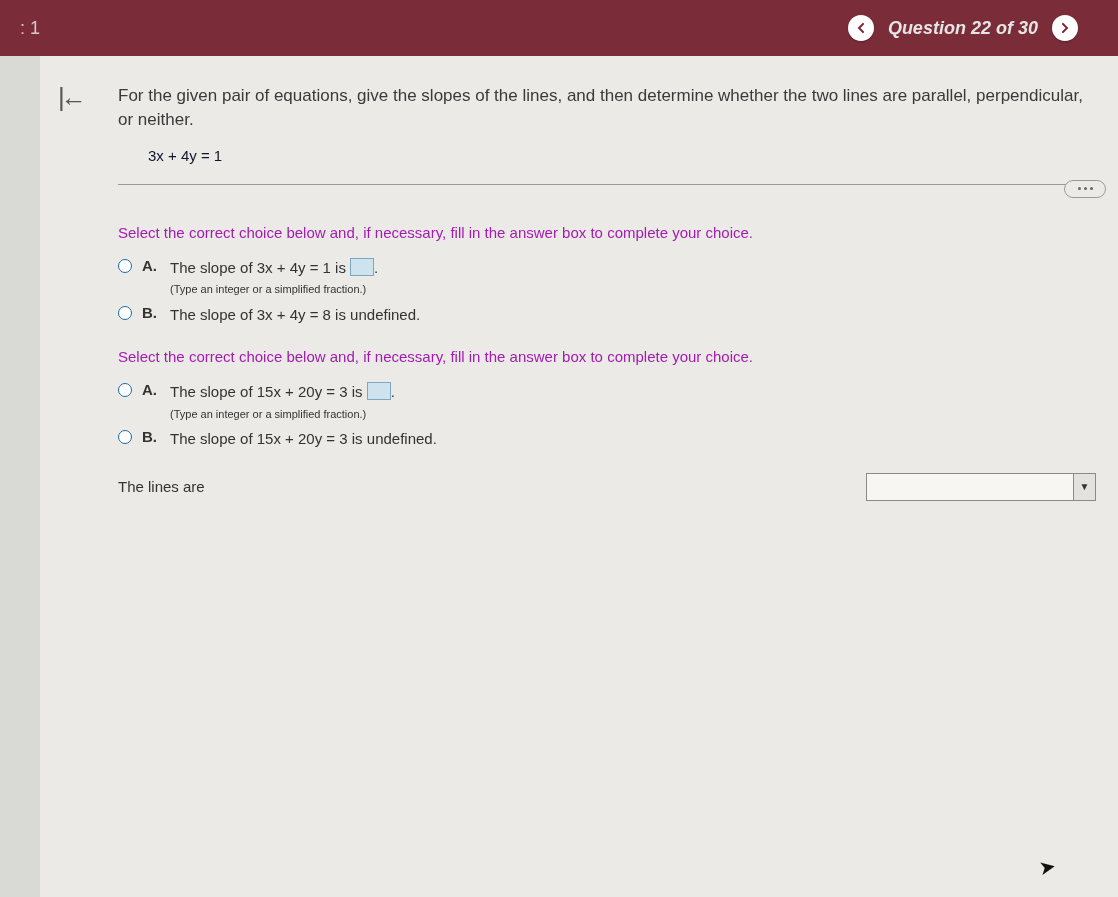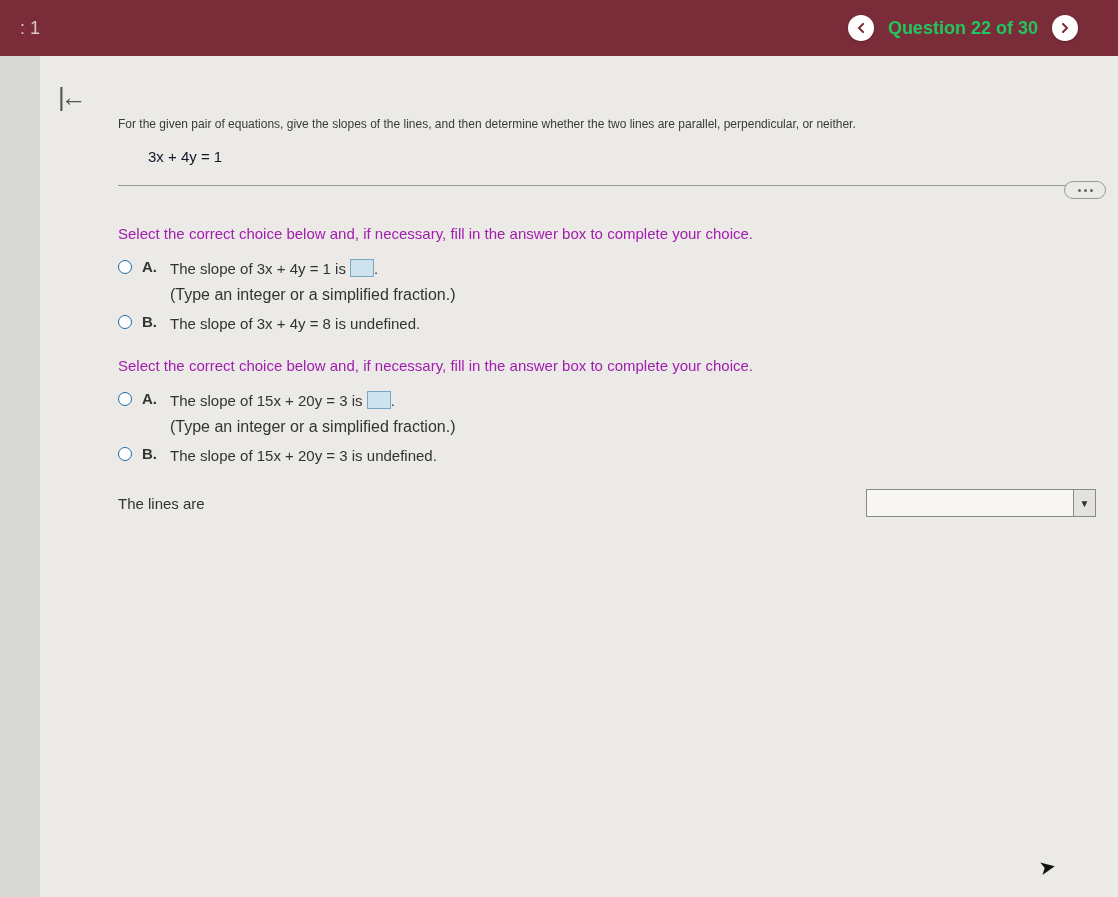--- a/index.html
+++ b/index.html
@@ -30,21 +30,21 @@
     border-radius: 50%;
     background: #fff;
     color: #7a2d39;
     display: flex; align-items: center; justify-content: center;
     font-weight: bold;
     font-size: 13px;
     cursor: pointer;
     box-shadow: 0 1px 2px rgba(0,0,0,.25);
   }
   .q-counter {
-    font-size: 18px; font-weight: 600; color: #22c55e;
+    font-size: 18px; font-weight: 600; color: #e5e5e5; font-style: italic;
   }
   .body-row { display: flex; height: calc(897px - 56px); }
   .left-gutter {
     width: 40px;
     background: #d9d9d6;
     flex: 0 0 40px;
   }
   .content-wrap {
     flex: 1;
     background: #eceae7;
@@ -61,25 +61,24 @@
     color: #555;
     cursor: pointer;
     user-select: none;
     letter-spacing: -4px;
   }
   .question-area {
     margin-left: 60px;
     color: #333;
   }
   .prompt-text {
-    font-size: 12px;
+    font-size: 17px;
     color: #3a3a3a;
     margin-bottom: 14px;
     line-height: 1.4;
-    margin-top: 32px;
   }
   .equations {
     margin-left: 30px;
     font-size: 15px;
     color: #0f172a;
     margin-bottom: 18px;
     line-height: 1.35;
   }
   .hr-row {
     position: relative;
@@ -131,21 +130,21 @@
   .choice-body { flex: 1; line-height: 1.5; }
   .ans-box {
     display: inline-block;
     width: 24px; height: 18px;
     background: #cfe3ee;
     border: 1px solid #7aa7c4;
     vertical-align: -3px;
     cursor: text;
   }
   .hint {
-    font-size: 16px;
+    font-size: 11px;
     color: #333;
     margin-top: 2px;
   }
   .final-row {
     font-size: 15px;
     color: #333;
     display: flex;
     align-items: center;
     gap: 8px;
     margin-top: 6px;

